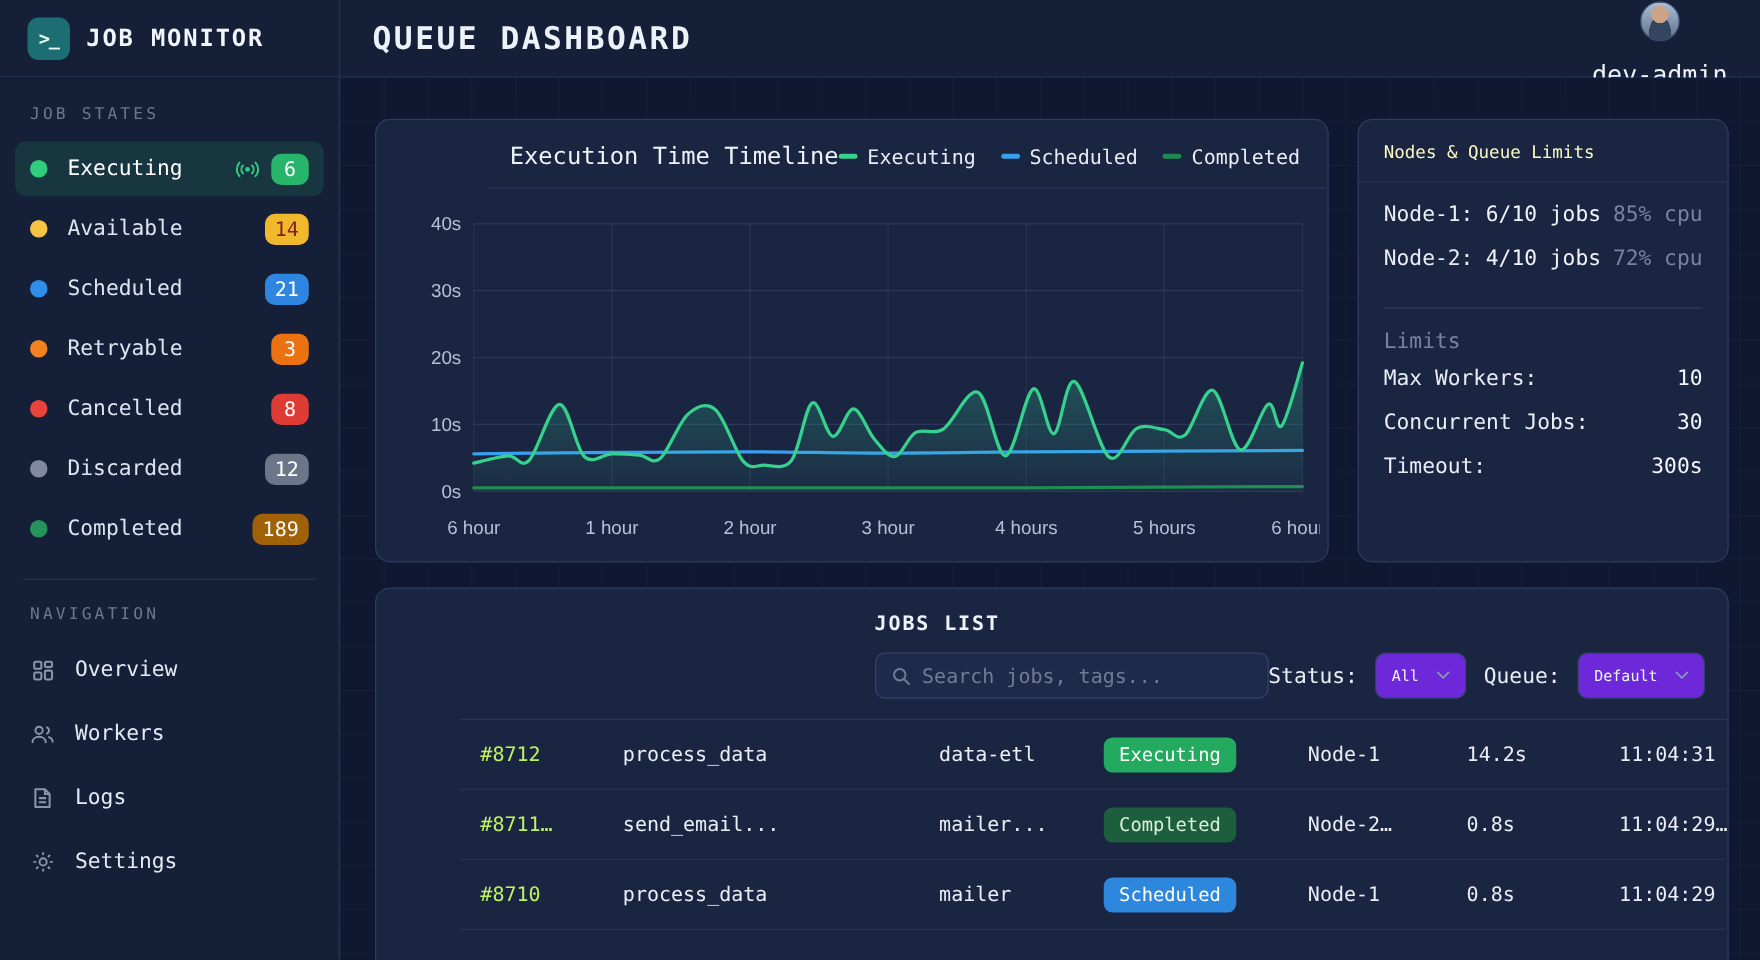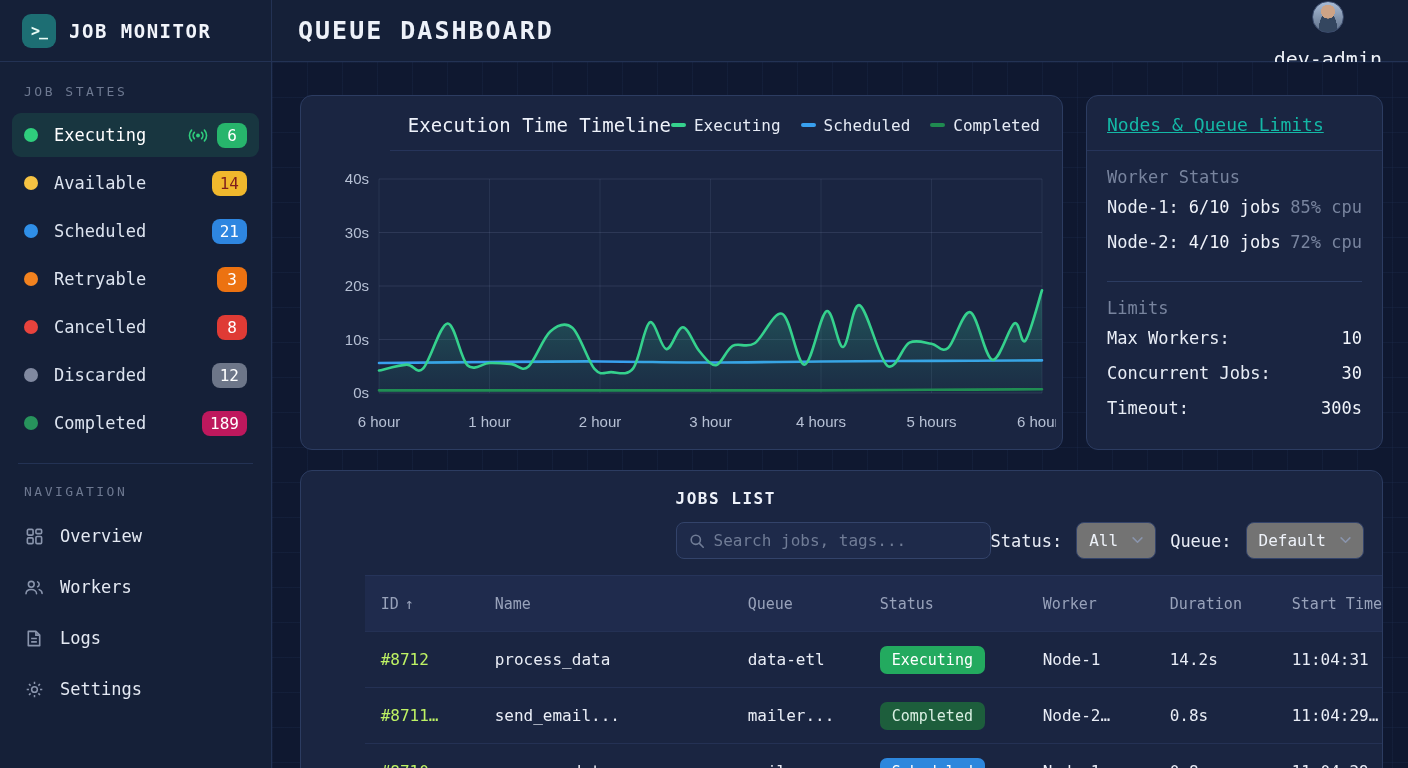--- a/index.html
+++ b/index.html
@@ -57,21 +57,21 @@
   .chart-title { font-size:19px; color:#eef2fa; }
   .legend { margin-left:auto; display:flex; gap:20px; align-items:center; }
   .legend-item { display:flex; align-items:center; gap:8px; }
   .legend-swatch { width:15px; height:4px; border-radius:2px; }
   .legend-label { font-size:16px; color:#e6ebf5; }
   .chart-body { flex:1; padding:4px 6px 0 6px; }
 
   
   .nodes-card { width:297px; flex:none; padding:0; overflow:hidden; }
   .nodes-head { padding:18px 20px 15px 20px; border-bottom:1px solid #26345a; }
-  .nodes-title { font-size:18px; color:#14b8a6;text-decoration:underline; }
+  .nodes-title { font-size:14px; color:#fef9c3; }
   .nodes-body { padding:16px 20px; }
   .muted-label { color:#78849e; font-size:17px; margin-bottom:10px; }
   .node-row { display:flex; align-items:baseline; font-size:17px; height:35px; }
   .node-jobs { margin-left:10px; color:#f0f3fa; }
   .node-cpu { margin-left:auto; color:#78849e; }
   .nodes-divider { height:1px; background:#2c3c61; margin:14px 0 16px 0; }
   .limit-row { display:flex; font-size:17px; height:35px; align-items:baseline; }
   .limit-value { margin-left:auto; color:#f2f5fb; }
 
   
@@ -80,22 +80,22 @@
   .jobs-title { font-size:16px; letter-spacing:1.5px; color:#eef2fa; font-weight:bold; }
   .jobs-toolbar { display:flex; align-items:center; margin:14px 0 16px 0; }
   .search-box { width:315px; height:37px; background:#1e2a4a; border:1px solid #33436a; border-radius:8px;
                 display:flex; align-items:center; padding:0 12px; gap:9px; }
   .search-box svg { flex:none; }
   .search-input { background:transparent; border:none; outline:none; color:#dbe2ef; width:100%;
                   font-family:inherit; font-size:16px; }
   .search-input::placeholder { color:#707c96; }
   .filters { margin-left:auto; display:flex; align-items:center; gap:14px; }
   .filter-label { font-size:17px; color:#e9edf6; }
-  .select { height:37px; background:#737373; border:1px solid #33436a; border-radius:8px;
-            display:flex; align-items:center; gap:14px; padding:0 12px; font-size:16px; color:#eef2f9; cursor:pointer; }
+  .select { height:37px; background:#6d28d9; border:1px solid #33436a; border-radius:8px;
+            display:flex; align-items:center; gap:14px; padding:0 12px; font-size:12px; color:#eef2f9; cursor:pointer; }
   .select svg { color:#8a95ad; }
 
   .table { border-top:1px solid #26345a; }
   .trow { display:grid; grid-template-columns:114px 253px 132px 163px 127px 122px 1fr;
           align-items:center; height:56px; padding-left:16px; border-bottom:1px solid #243154; }
   .thead { background:#1f2b4d; height:56px; }
   .th { color:#98a2ba; font-size:15px; }
   .td { font-size:16px; color:#e9edf6; }
   .td.id { color:#bef264; }
   .status-badge { display:inline-block; padding:5px 12px; border-radius:7px; font-size:15px; }
@@ -182,21 +182,21 @@
       <span class="state-label">Discarded</span>
       <span class="state-right">
           <span class="badge" style="background: rgb(109, 118, 137); color: rgb(255, 255, 255);">12</span>
         </span>
     </div>
 
     <div class="state-item">
       <span class="state-dot" style="background: rgb(39, 147, 92);"></span>
       <span class="state-label">Completed</span>
       <span class="state-right">
-          <span class="badge" style="background: #be185d; color: rgb(255, 255, 255);">189</span>
+          <span class="badge" style="background: #a16207; color: rgb(255, 255, 255);">189</span>
         </span>
     </div>
 
     <div class="sidebar-divider"></div>
     <div class="section-label">NAVIGATION</div>
 
     <div class="nav-item">
       <span class="nav-icon">
         <svg width="19" height="19" viewBox="0 0 20 20" fill="none" stroke="#8a95ad" stroke-width="1.7">
           <rect x="2.5" y="2.5" width="6" height="6" rx="1.2"></rect>
@@ -298,21 +298,20 @@
               <path d="M58 215.53C62.604166666666664 214.54916666666668 78.25833333333333 210.00166666666664 85.625 209.64499999999998C92.99166666666667 209.28833333333333 95.38583333333334 220.25583333333333 102.2 213.39000000000001C109.01416666666667 206.5241666666667 119.14333333333335 168.985 126.51 168.45000000000002C133.87666666666667 167.91500000000002 139.40166666666667 203.58166666666668 146.4 210.18C153.39833333333334 216.77833333333334 161.13333333333333 208.21833333333333 168.5 208.04C175.86666666666667 207.86166666666665 184.15416666666667 208.48583333333332 190.6 209.10999999999999C197.04583333333332 209.73416666666665 200.72916666666669 217.22416666666666 207.175 211.785C213.62083333333334 206.34583333333333 221.90833333333333 182.98416666666665 229.275 176.475C236.64166666666668 169.96583333333334 244.00833333333333 166.48833333333334 251.375 172.73000000000002C258.7416666666667 178.9716666666667 267.0291666666667 206.52416666666664 273.475 213.92499999999998C279.92083333333335 221.32583333333332 283.6041666666667 217.22416666666666 290.05 217.135C296.49583333333334 217.04583333333332 305.70416666666665 221.6825 312.15 213.39000000000001C318.5958333333333 205.09750000000003 323.20000000000005 170.59 328.725 167.38C334.25 164.17 339.77500000000003 193.3275 345.3 194.13C350.825 194.9325 356.35 171.83833333333334 361.875 172.195C367.4 172.55166666666665 372.925 189.93916666666664 378.45 196.26999999999998C383.97499999999997 202.60083333333333 389.5 211.07166666666666 395.025 210.18C400.54999999999995 209.28833333333336 405.1541666666667 194.57583333333335 411.6 190.92000000000002C418.04583333333335 187.26416666666668 425.4125 193.595 433.7 188.245C441.98749999999995 182.895 453.03749999999997 155.25333333333333 461.325 158.82C469.6125 162.38666666666666 476.05833333333334 210.0908333333333 483.425 209.64499999999998C490.7916666666667 209.19916666666666 499.07916666666665 159.08749999999998 505.525 156.14499999999998C511.9708333333333 153.2025 516.575 192.97083333333333 522.1 191.99C527.625 191.0091666666667 531.3083333333333 147.13916666666668 538.675 150.26000000000002C546.0416666666666 153.38083333333336 558.0124999999999 204.47333333333333 566.3 210.715C574.5875 216.95666666666668 581.0333333333333 191.36583333333334 588.4 187.71C595.7666666666667 184.05416666666667 604.0541666666667 187.88833333333332 610.5 188.78C616.9458333333333 189.67166666666668 620.6291666666667 198.32083333333333 627.075 193.06C633.5208333333334 187.79916666666668 641.8083333333333 155.25333333333333 649.175 157.215C656.5416666666666 159.17666666666668 663.9083333333333 202.95749999999998 671.275 204.82999999999998C678.6416666666667 206.7025 687.85 171.66000000000003 693.375 168.45000000000002C698.9 165.24 699.8208333333333 191.09833333333333 704.425 185.57C709.0291666666666 180.04166666666666 718.2375 143.66166666666666 721 135.28" fill="none" stroke="#35d18d" stroke-width="2.6" stroke-linecap="round"></path>
             </svg>
         </div>
       </section>
 
       <section class="card nodes-card">
         <div class="nodes-head">
             <div class="nodes-title">Nodes &amp; Queue Limits</div>
           </div>
         <div class="nodes-body">
-          <div class="muted-label">Worker Status</div>
           <div class="node-row">
             <span>Node-1:</span>
             <span class="node-jobs">6/10 jobs</span>
             <span class="node-cpu">85% cpu</span>
           </div>
           <div class="node-row">
             <span>Node-2:</span>
             <span class="node-jobs">4/10 jobs</span>
             <span class="node-cpu">72% cpu</span>
           </div>
@@ -358,29 +357,20 @@
               <span>Default</span>
               <svg width="11" height="7" viewBox="0 0 12 8">
                 <polyline points="1,1 6,6 11,1" fill="none" stroke="#8a95ad" stroke-width="1.7" stroke-linecap="round" stroke-linejoin="round"></polyline>
                 </svg>
             </div>
           </div>
         </div>
       </div>
 
       <div class="table">
-        <div class="trow thead">
-          <span class="th"><span>ID</span><span class="sort-arrow">↑</span></span>
-          <span class="th">Name</span>
-          <span class="th">Queue</span>
-          <span class="th">Status</span>
-          <span class="th">Worker</span>
-          <span class="th">Duration</span>
-          <span class="th">Start Time</span>
-        </div>
 
         <div class="trow">
           <span class="td id">#8712</span>
           <span class="td">process_data</span>
           <span class="td">data-etl</span>
           <span class="td"><span class="status-badge" style="background: rgb(35, 170, 95); color: rgb(255, 255, 255);">Executing</span></span>
           <span class="td">Node-1</span>
           <span class="td">14.2s</span>
           <span class="td">11:04:31</span>
         </div>

